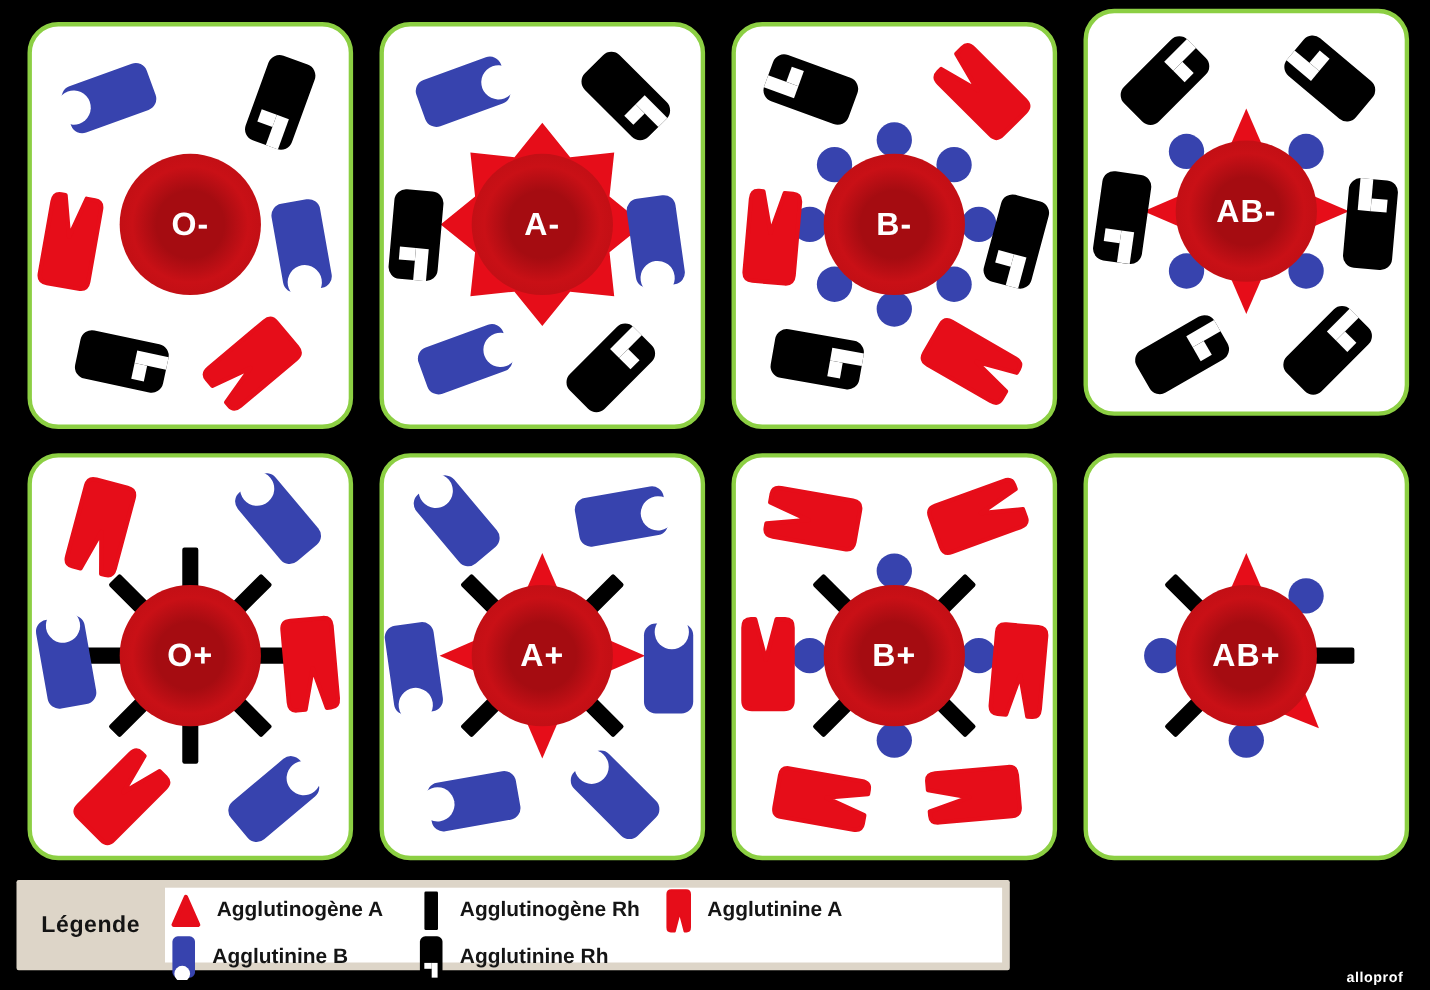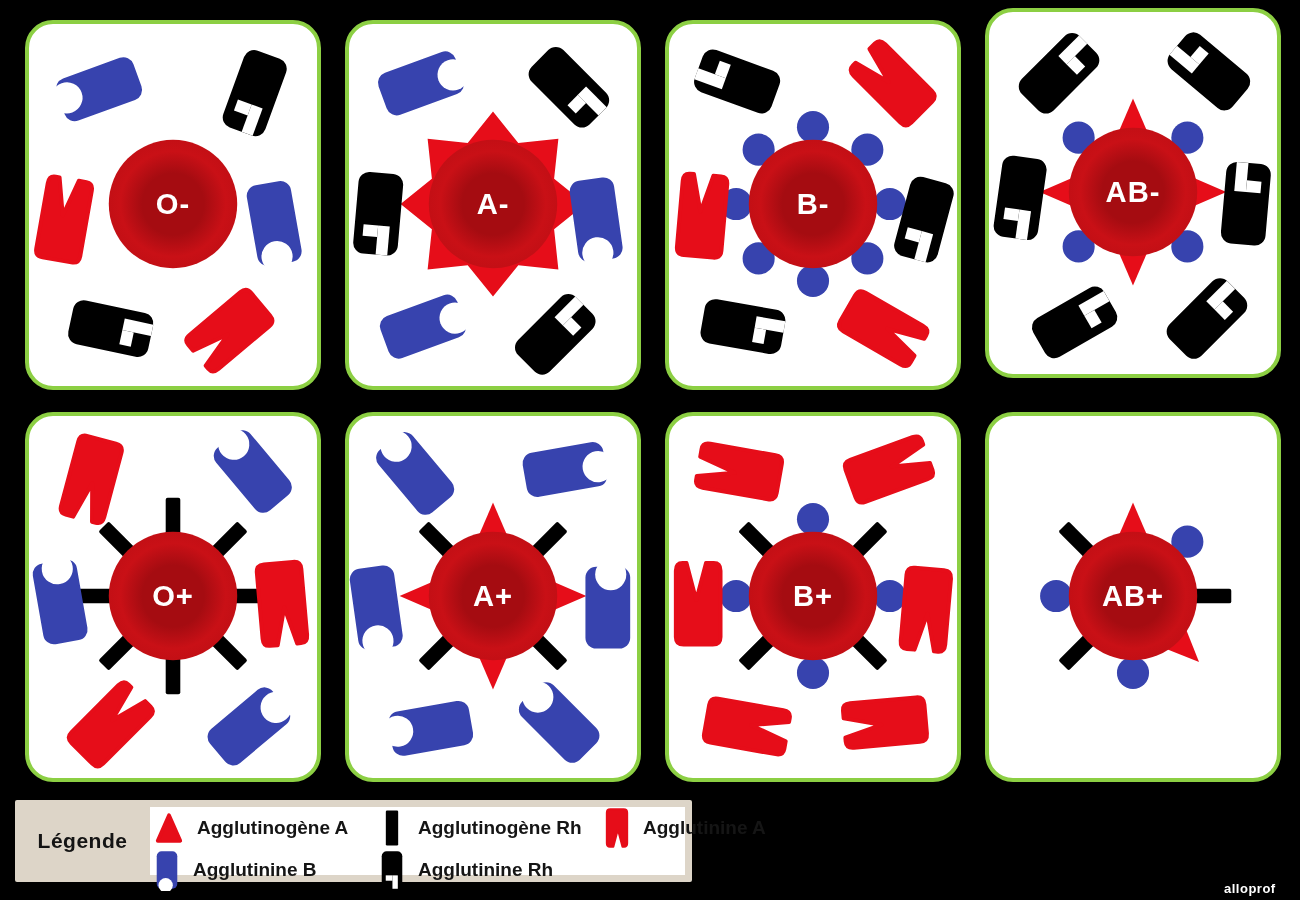--- a/index.html
+++ b/index.html
@@ -13,21 +13,21 @@
     position:absolute;width:296px;height:370px;
     background:#fff;border:4px solid #8ccf43;border-radius:28px;
     box-sizing:border-box;overflow:hidden;
   }
   .card svg{position:absolute;left:0;top:0;width:100%;height:100%;}
   .card text{
     font-family:"Liberation Sans",sans-serif;font-weight:bold;
     letter-spacing:1px;
   }
   .legend{
-    position:absolute;left:15px;top:800px;width:677px;height:82px;
+    position:absolute;left:15px;top:800px;width:903px;height:82px;
     background:#ddd5c8;border-radius:2px;
   }
   .legend-title{
     position:absolute;left:0;top:0;width:135px;height:82px;
     display:flex;align-items:center;justify-content:center;
     font-size:21px;font-weight:bold;color:#141414;letter-spacing:.5px;
   }
   .legend-panel{
     position:absolute;left:135px;top:7px;right:7px;bottom:7px;
     background:#fff;

